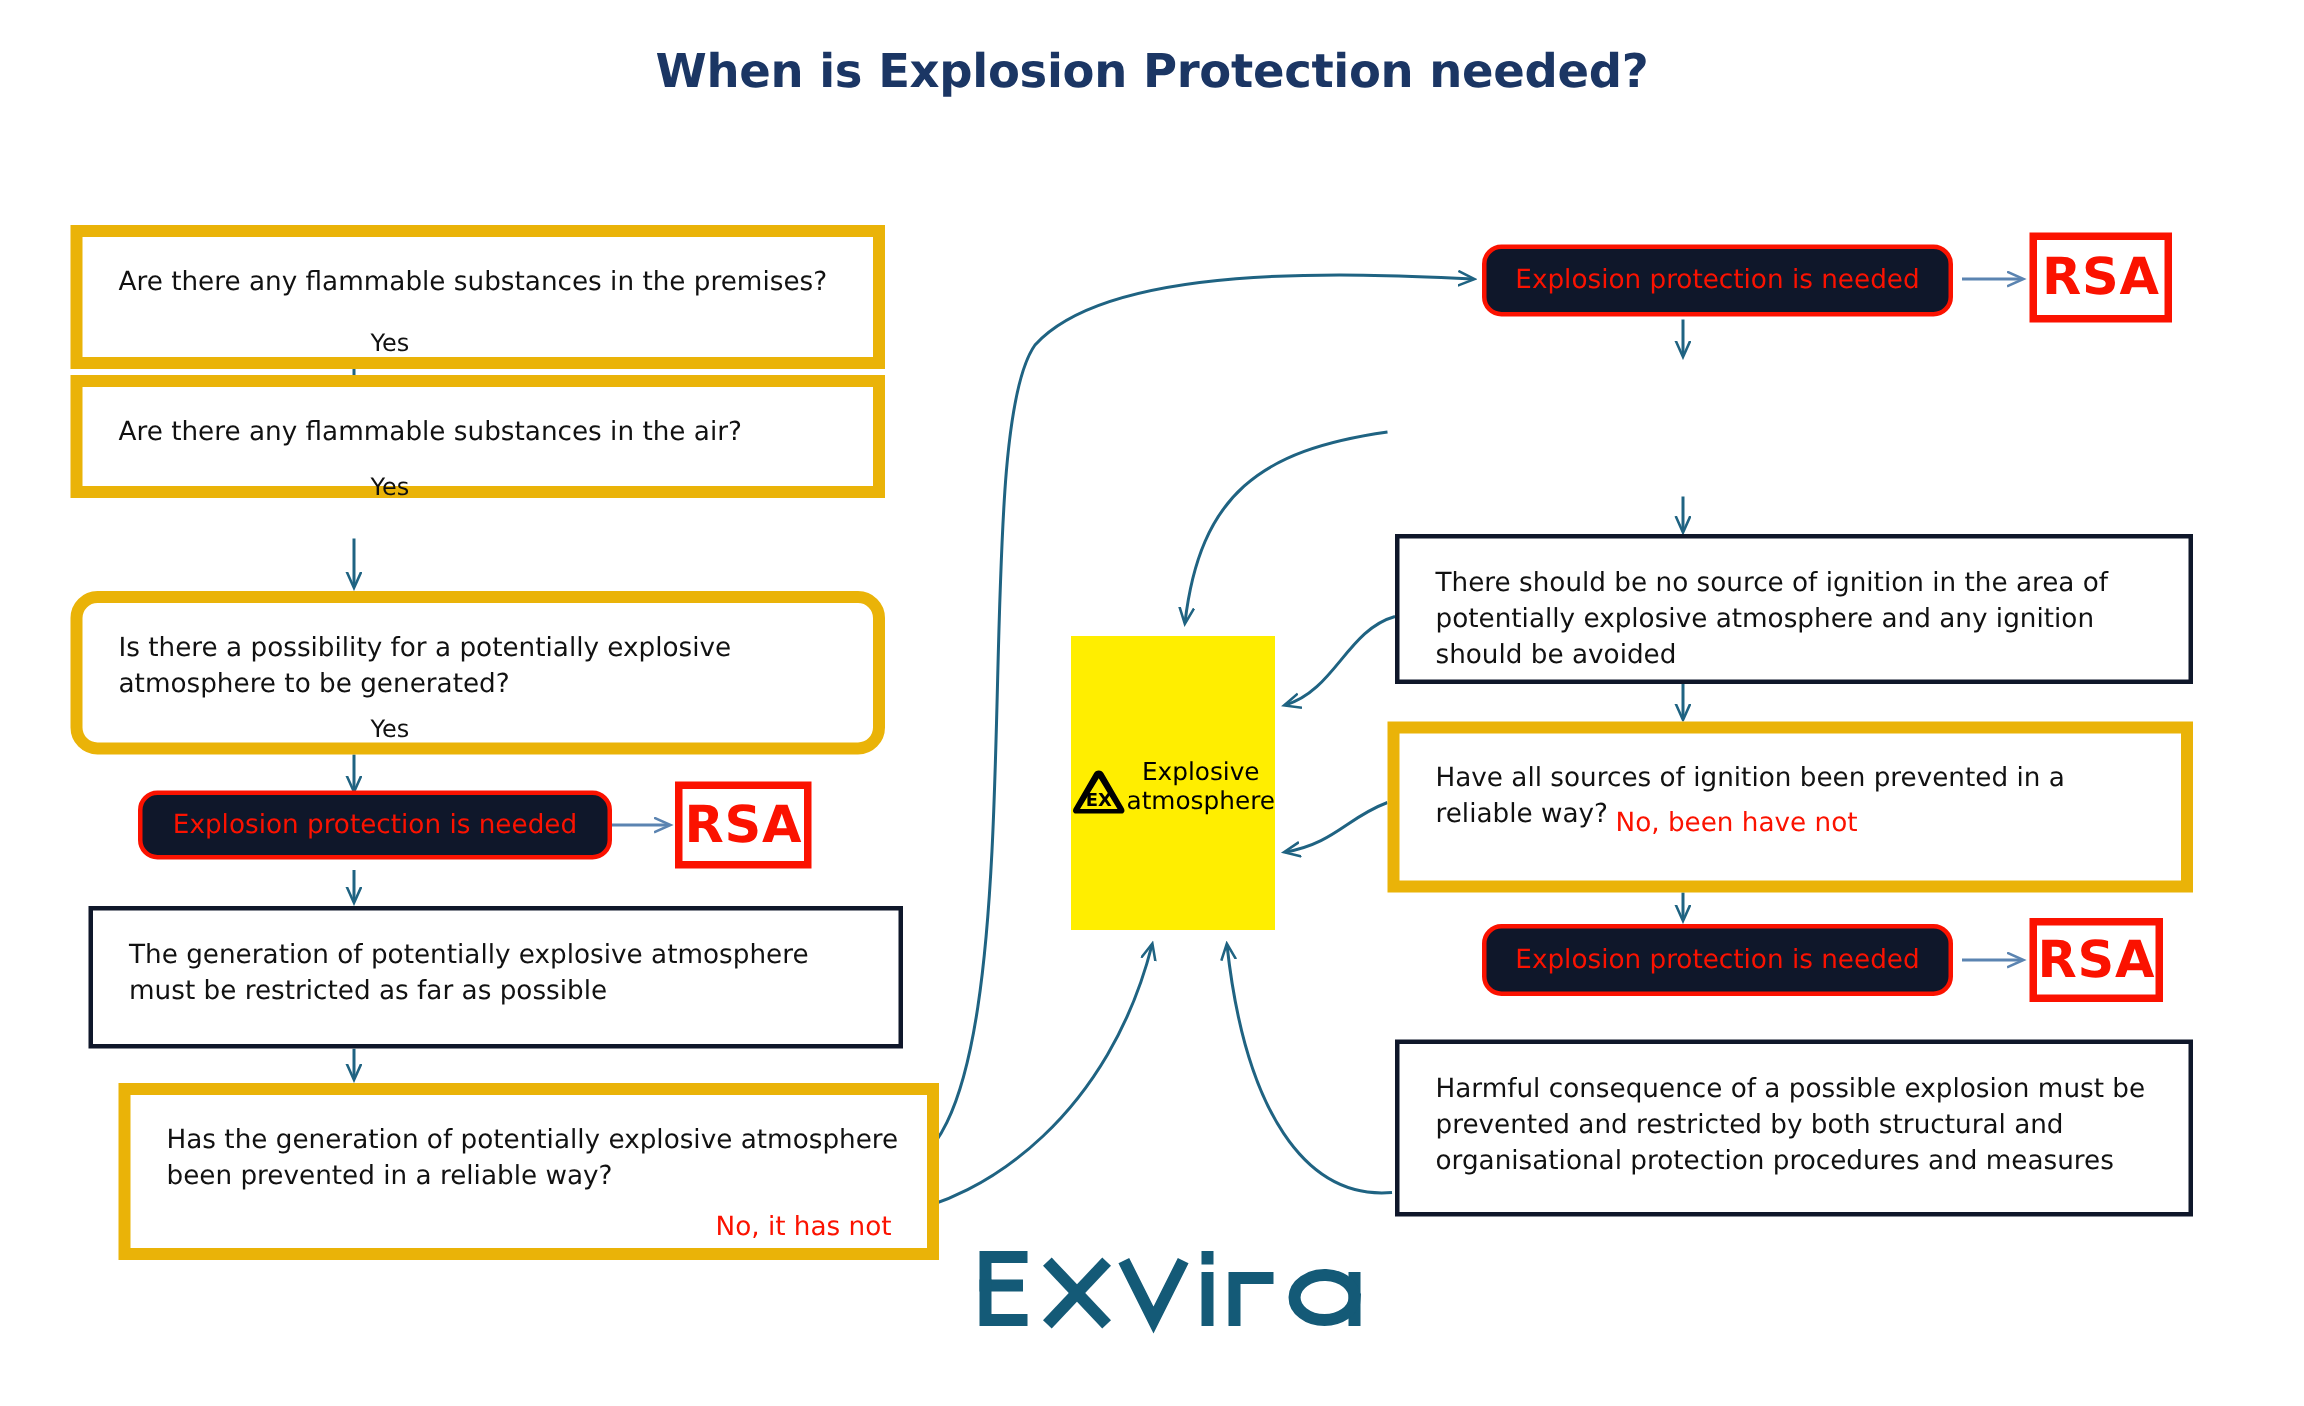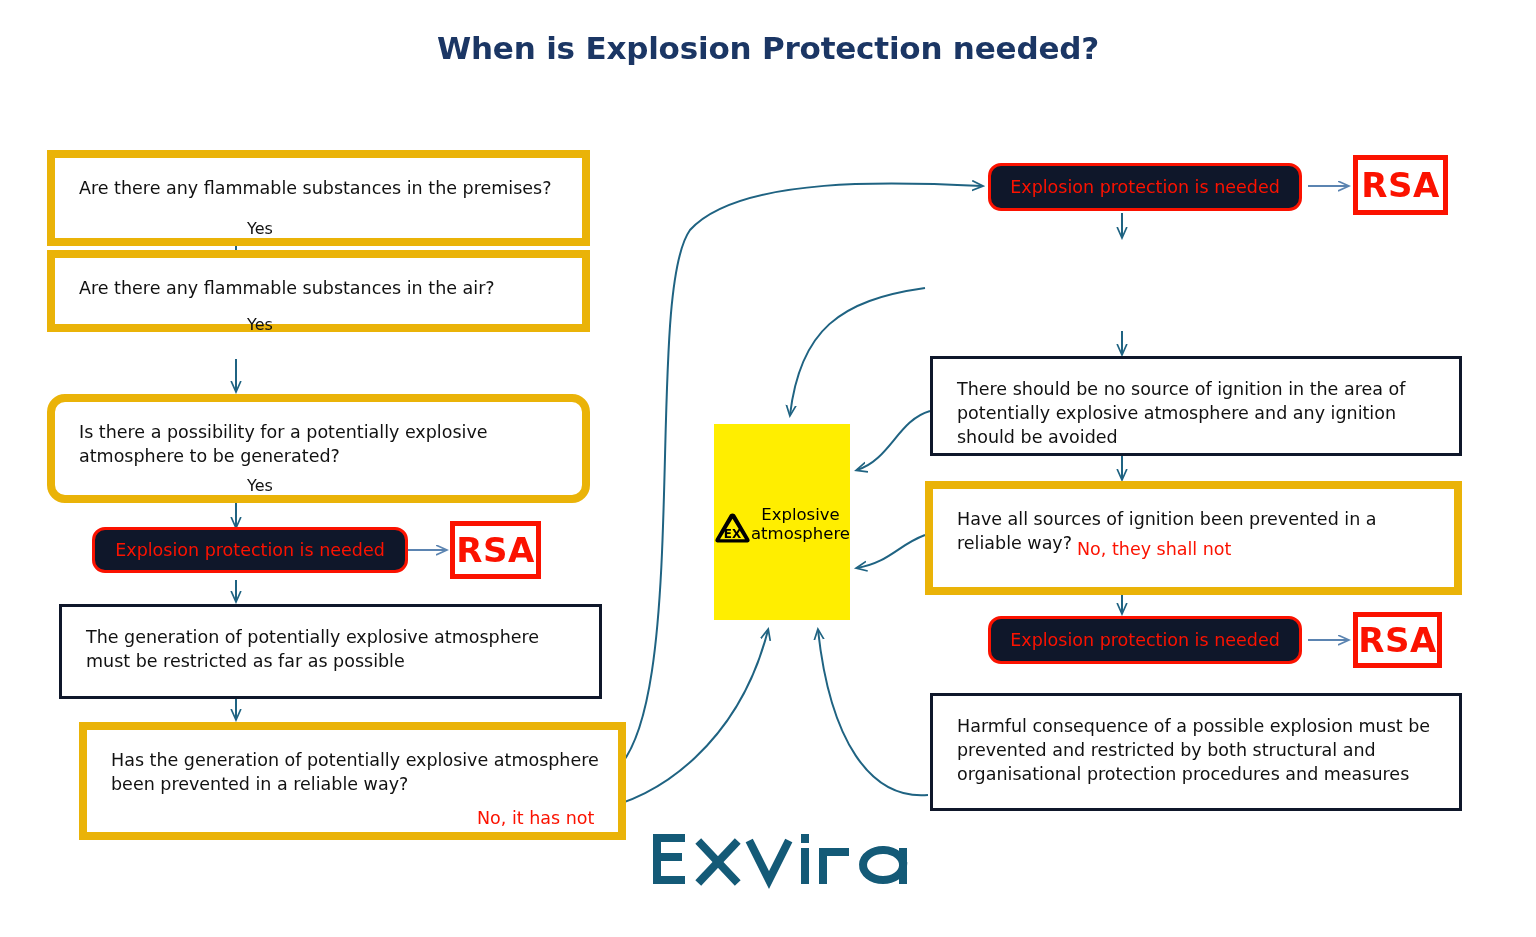--- a/index.html
+++ b/index.html
@@ -231,21 +231,21 @@
     <span>RSA</span>
   </div>
 
 
   <div class="node green" style="left:930px; top:356px; width:532px; height:100px;">
     <div class="body">There should be no source of ignition in the area of potentially explosive atmosphere and any ignition should be avoided</div>
   </div>
 
   <div class="node purple" style="left:925px; top:481px; width:537px; height:114px;">
     <div class="body">Have all sources of ignition been prevented in a reliable way?</div>
-    <div class="answer no" style="left:144px; top:48px;">No, they shall not</div>
+    <div class="answer no" style="left:144px; top:48px;">No, been have not</div>
   </div>
 
   <div class="epn" style="left:988px; top:616px; width:314px; height:48px;">
     <span>Explosion protection is needed</span>
   </div>
 
   <div class="rsa" style="left:1353px; top:612px; width:89px; height:56px;">
     <span>RSA</span>
   </div>
 

